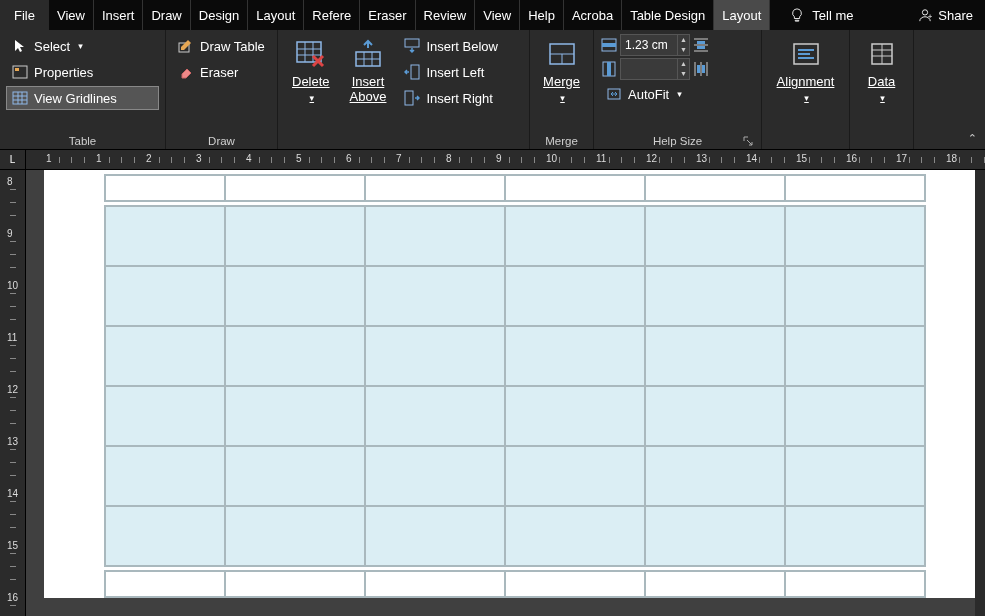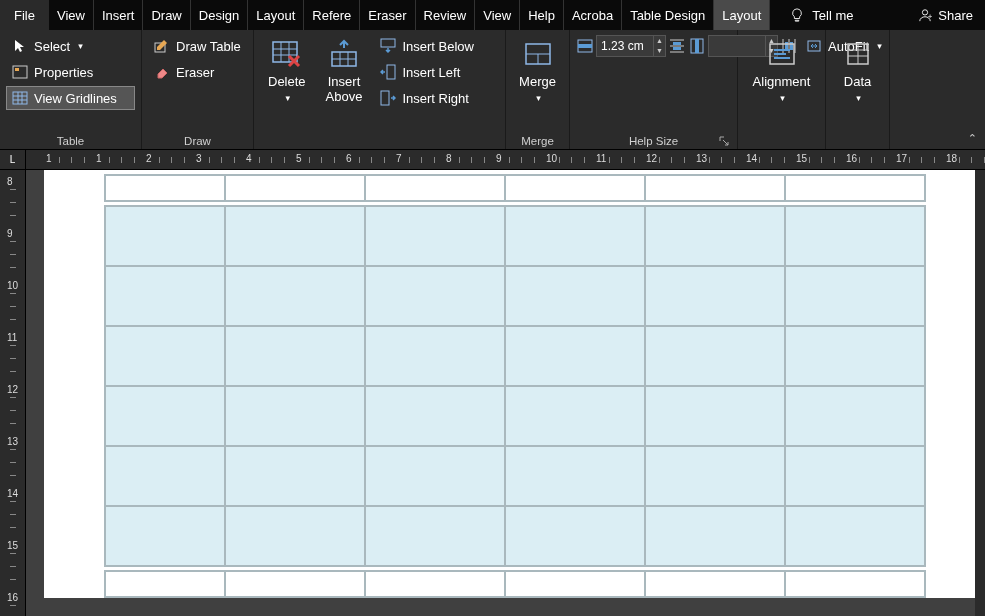--- a/index.html
+++ b/index.html
@@ -20,25 +20,25 @@
 .group-body { flex: 1; display: flex; gap: 4px; align-items: flex-start; }
 .group-label { text-align: center; font-size: 11.5px; color: #d0d0d0; padding: 3px 0 2px 0; position: relative; }
 .dialog-launcher { position: absolute; right: 2px; bottom: 3px; width: 10px; height: 10px; }
 
 .vstack { display: flex; flex-direction: column; gap: 2px; }
 .btn { display: flex; align-items: center; gap: 6px; padding: 4px 6px; cursor: pointer; color: #fff; }
 .btn.selected { background: #555; border: 1px solid #888; padding: 3px 5px; }
 .btn .ico { width: 16px; height: 16px; display: inline-flex; align-items: center; justify-content: center; }
 .caret { margin-left: 2px; font-size: 9px; }
 
-.bigbtn { display: flex; flex-direction: column; align-items: center; justify-content: flex-start; padding: 4px 8px 0 8px; cursor: pointer; gap: 4px; }
+.bigbtn { display: flex; flex-direction: column; align-items: center; justify-content: flex-start; padding: 4px 8px 0 8px; cursor: pointer; gap: 4px; text-decoration: underline; }
 .bigbtn .bigico { width: 32px; height: 32px; }
 .bigbtn .lbl { text-align: center; font-size: 13px; line-height: 15px; }
 
-.cellsize-col { display: flex; flex-direction: row; gap: 2px; }
+.cellsize-col { display: flex; flex-direction: column; gap: 2px; }
 .cellsize-row { display: flex; align-items: center; gap: 2px; }
 .spin { display: flex; align-items: center; border: 1px solid #555; background: #3a3a3a; height: 22px; }
 .spin input { background: transparent; border: none; color: #fff; width: 56px; padding: 0 4px; font-size: 12px; outline: none; }
 .spin .spinbtns { display: flex; flex-direction: column; }
 .spin .sp { width: 12px; height: 10px; font-size: 7px; line-height: 10px; text-align: center; color: #ccc; border-left: 1px solid #555; }
 .dist-ico { width: 18px; height: 18px; }
 
 .collapse-caret { position: absolute; right: 8px; bottom: 4px; color: #ccc; font-size: 11px; }
 
 
@@ -95,21 +95,21 @@
         <path d="M2 15c0-3 3-5 6-5s6 2 6 5" fill="none" stroke="#fff"></path>
         <path d="M12 10l2 2m0-2l-2 2" stroke="#fff" stroke-width="0"></path>
         <text x="11" y="13" font-size="9" fill="#fff">+</text>
       </svg>
     <span>Share</span>
   </div>
 </div>
 
 <div class="ribbon">
 
-  <div class="group" style="width:142px">
+  <div class="group" style="width:166px">
     <div class="group-body">
       <div class="vstack" style="width:100%">
         <div class="btn">
           <span class="ico">
               <svg viewBox="0 0 16 16">
                 <path d="M3 2l0 11 3-3 2 4 2-1-2-4 4 0z" fill="#fff"></path>
               </svg>
             </span>
           <span>Select</span>
           <span class="caret">▾</span>

